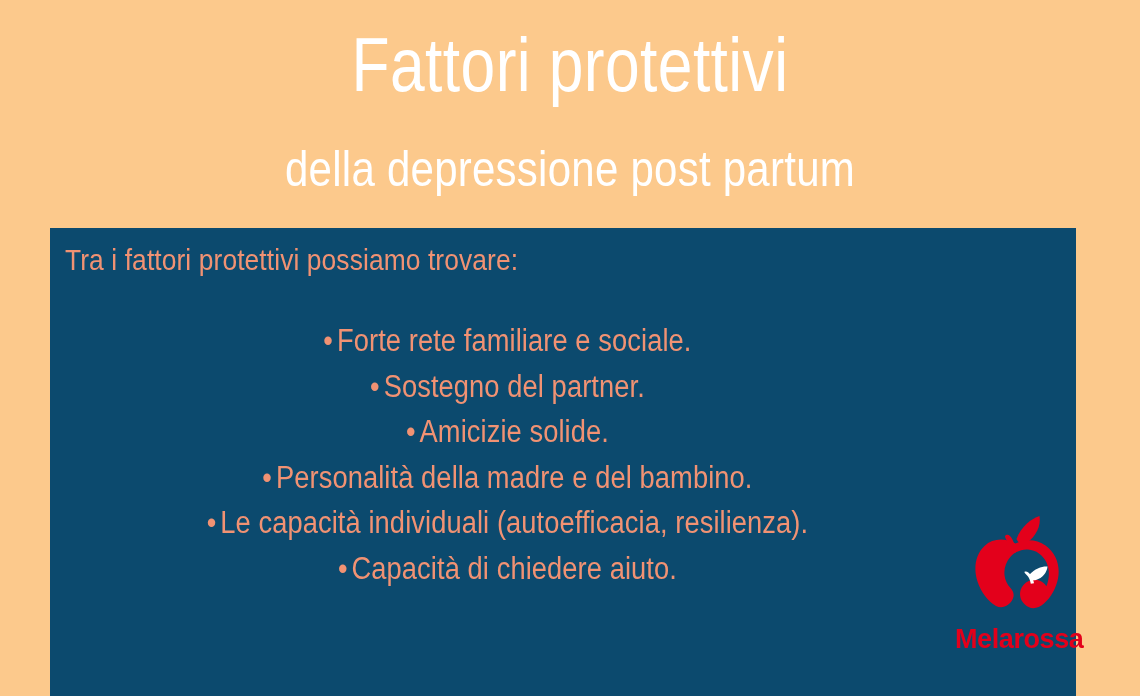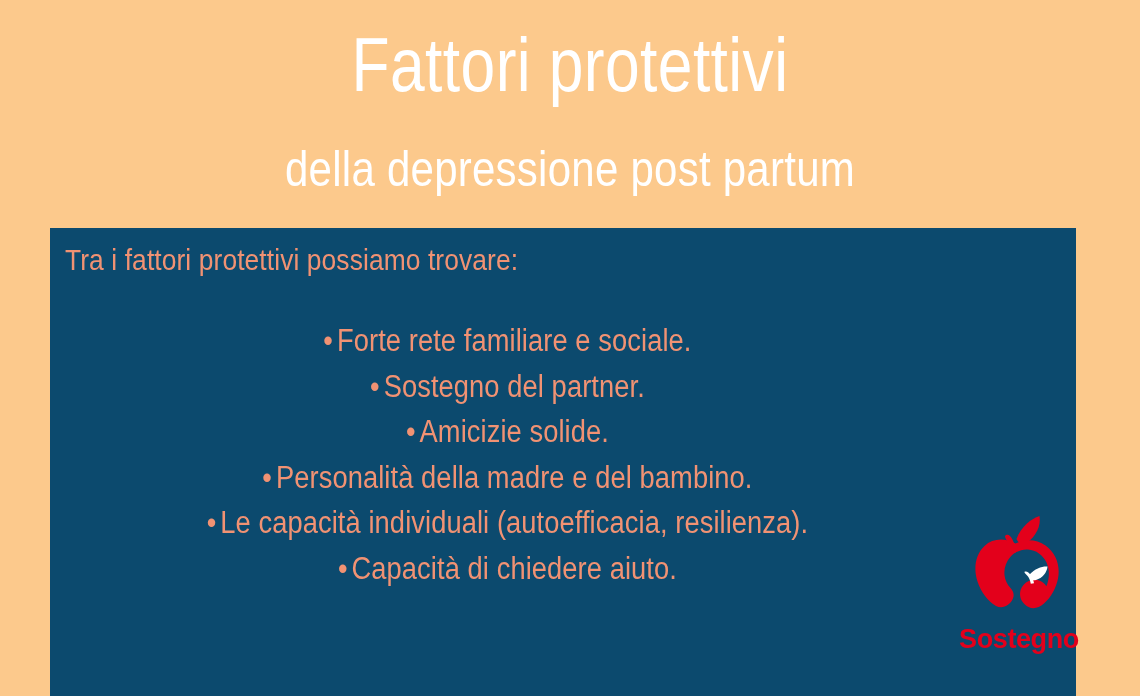--- a/index.html
+++ b/index.html
@@ -203,16 +203,16 @@
                  C50.0 87.6 48.0 90.5 45.0 92.8
                  C41.5 95.5 37.0 96.2 33.0 94.0
                  C25.0 89.6 18.0 80.0 14.5 69.5
                  C10.0 56.0 12.8 42.0 21.5 34.0
                  C29.5 26.5 41.5 25.5 52.5 31.5 Z" fill="#e3001b"></path>
 
         <path d="M66.5 62.5 C72.0 56.5 79.5 54.0 84.5 54.5 C84.0 60.5 79.5 66.0 73.0 68.0 C69.2 69.2 66.8 66.8 66.5 62.5 Z" fill="#ffffff"></path>
         <path d="M62.0 59.5 C64.0 59.0 66.0 60.5 68.0 63.5 C69.6 66.0 70.6 68.6 71.0 71.2 L67.8 71.8 C67.3 69.0 66.4 66.6 65.0 64.6 C63.6 62.6 60.2 60.2 62.0 59.5 Z" fill="#ffffff"></path>
       </svg>
     </div>
-    <div class="logo-word">Sostegno</div>
+    <div class="logo-word">Melarossa</div>
   </div>
 
 </div>
 
 </body></html>

